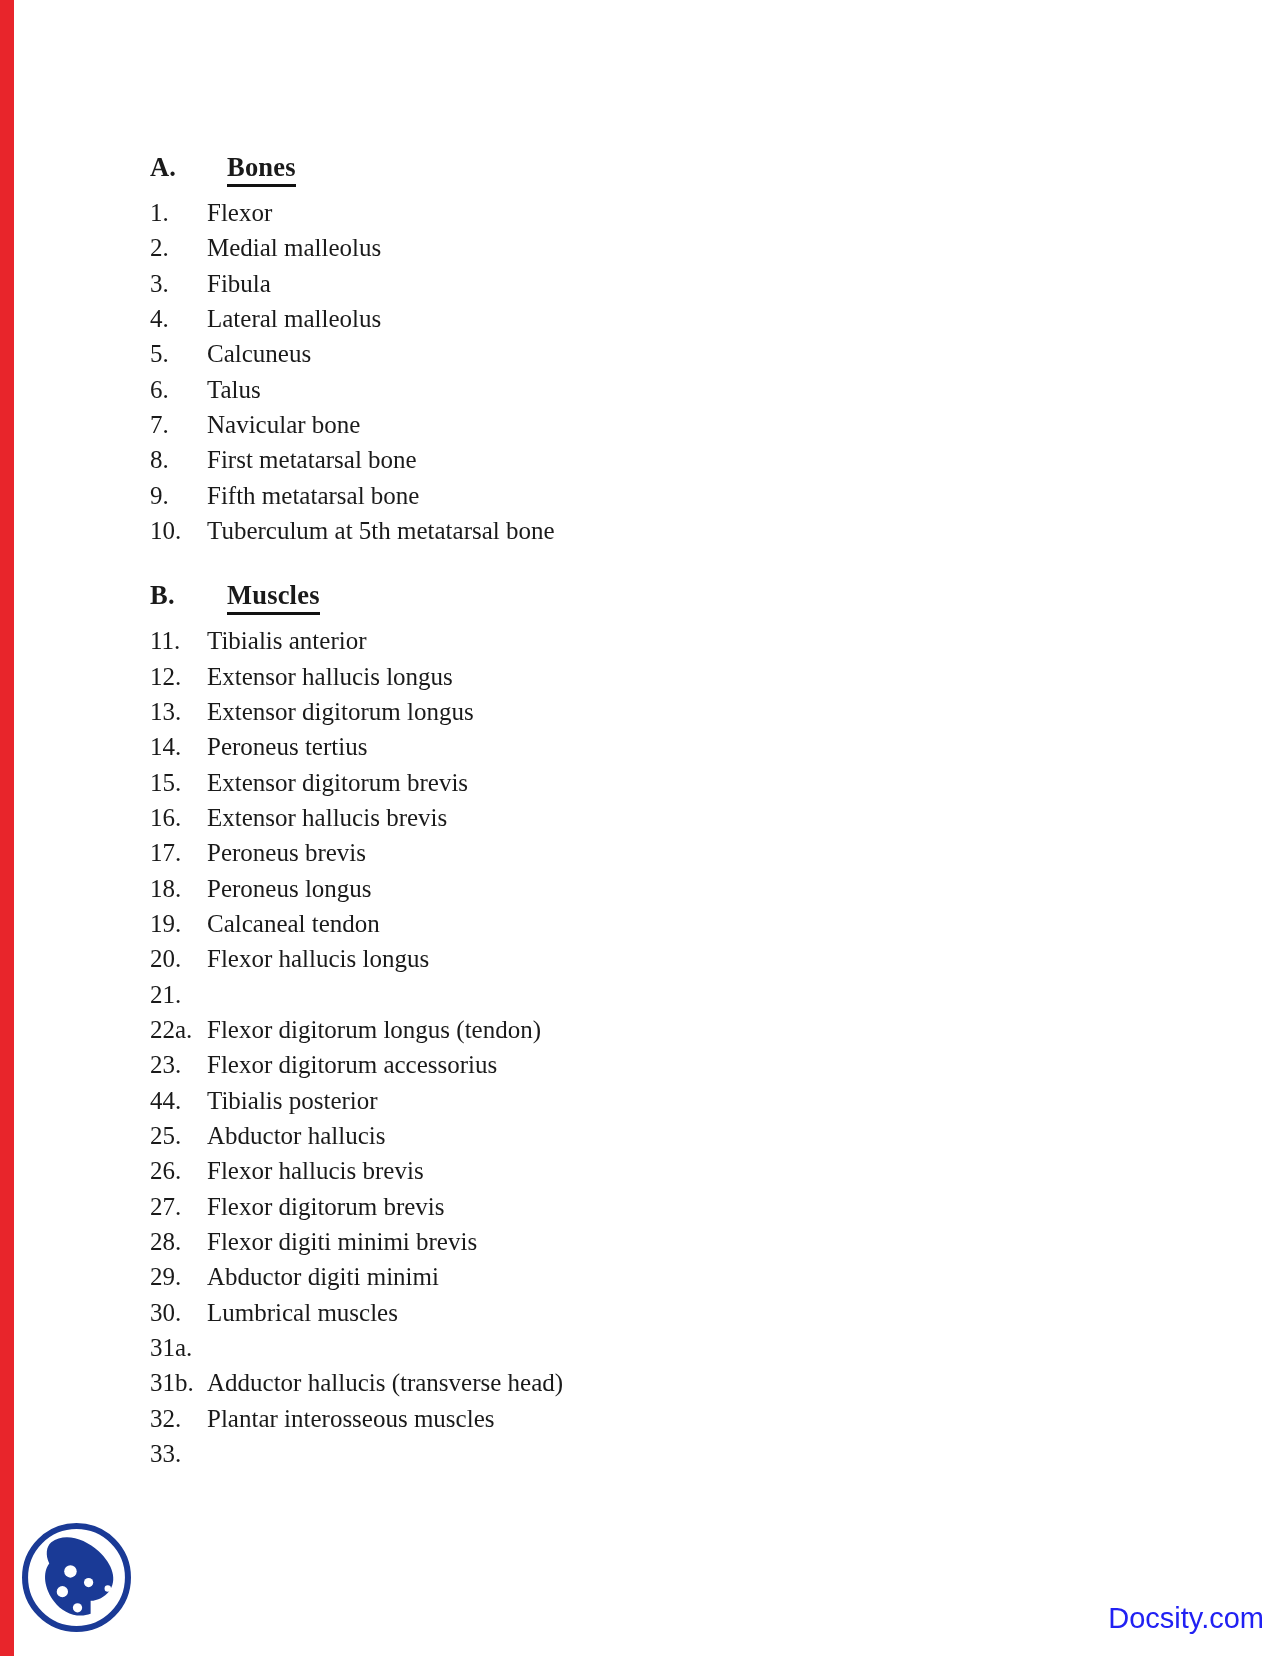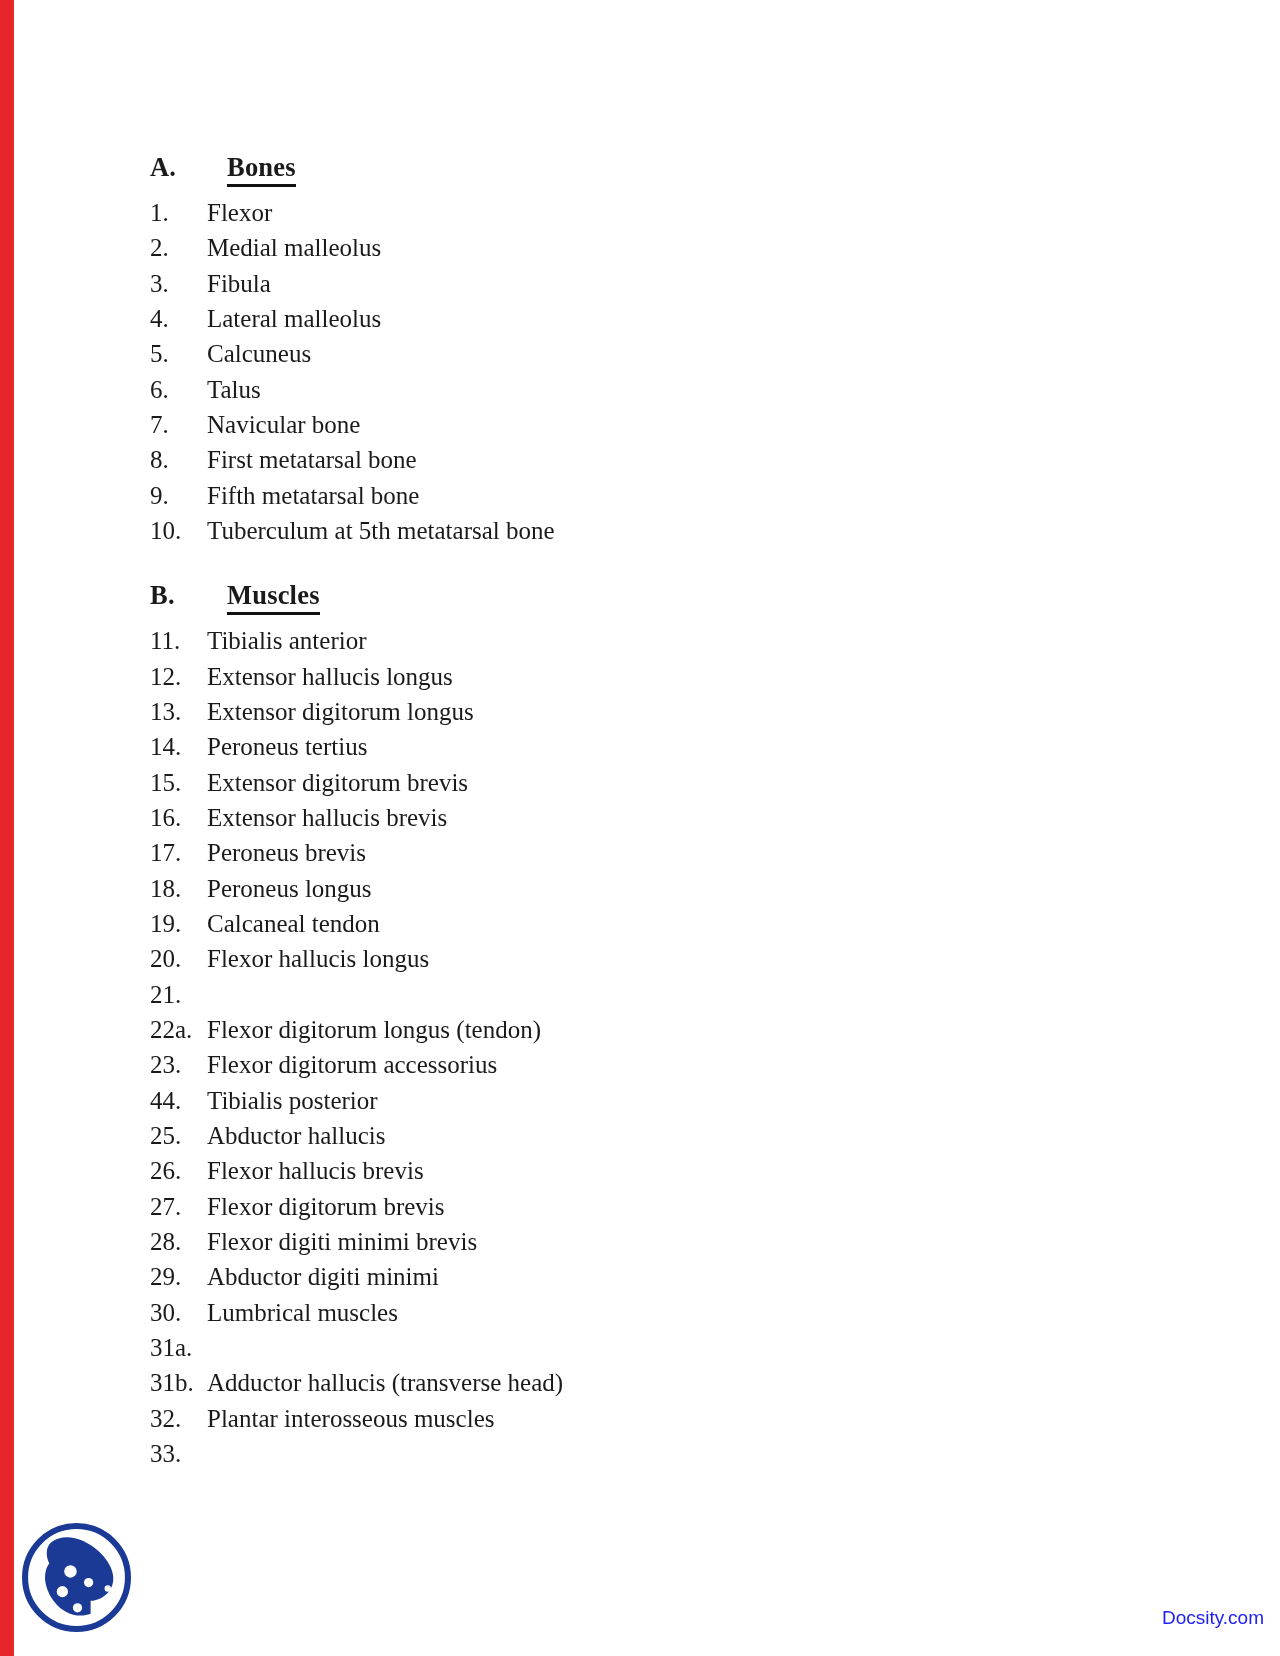--- a/index.html
+++ b/index.html
@@ -37,21 +37,21 @@
   }
   .num{width:57px;flex:none;}
   .txt{white-space:pre-wrap;}
   .logo{
     position:absolute;left:20px;top:1521px;
     width:113px;height:113px;
   }
   .brand{
     position:absolute;right:16px;top:1601px;
     font-family:"Liberation Sans", sans-serif;
-    font-size:19px;line-height:34px;
+    font-size:29px;line-height:34px;
     text-decoration:none;
     cursor:pointer;
   }
 </style>
 </head>
 <body>
 
 <div class="page" style="color: rgb(26, 26, 26);">
 
   <div class="stripe" style="background: rgb(232, 37, 43);"></div>

